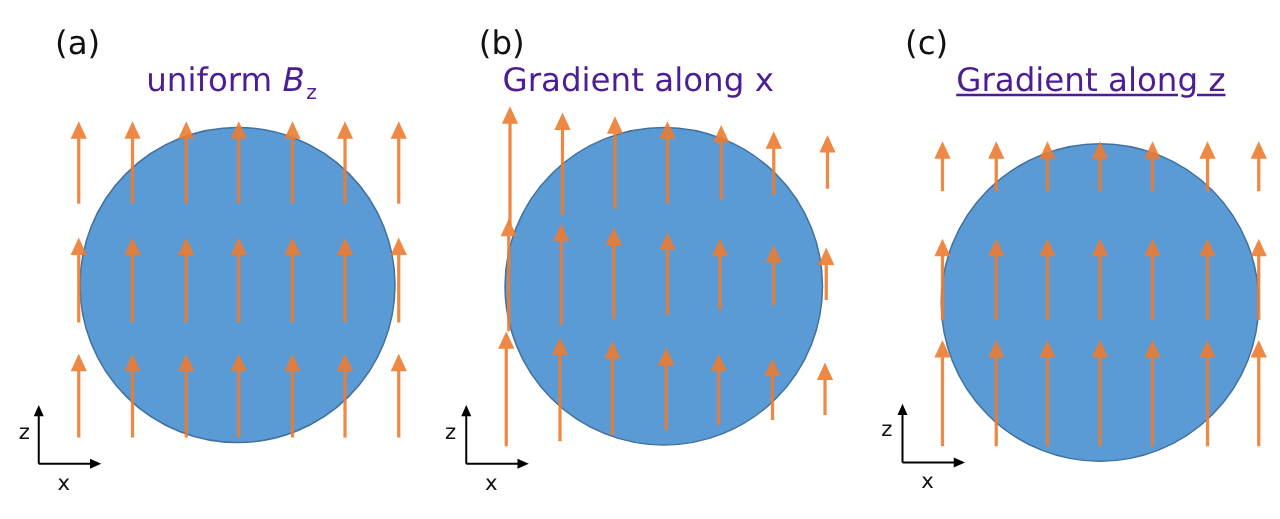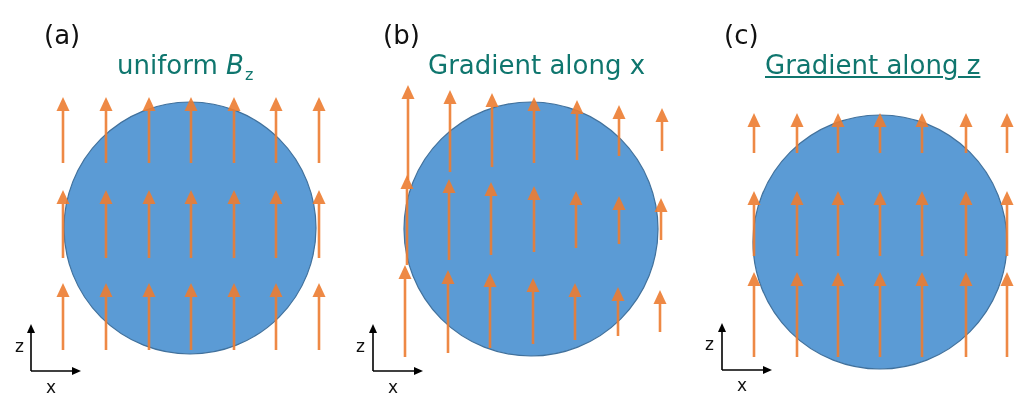--- a/index.html
+++ b/index.html
@@ -1,19 +1,19 @@
 <!DOCTYPE html>
 <html><head>
   <meta charset="utf-8">
   <style>
     html, body { margin: 0; padding: 0; background: #ffffff; }
     body { width: 1024px; height: 415px; position: relative; overflow: hidden; font-family: "DejaVu Sans", sans-serif; }
     #figure { position: absolute; left: 0; top: 0; width: 1024px; height: 415px; }
     .panel-label { position: absolute; font-size: 26px; color: #111; line-height: 1; }
-    .panel-title { position: absolute; font-size: 26px; color: #0f766e; line-height: 1; white-space: nowrap; }
+    .panel-title { position: absolute; font-size: 26px; color: #4c1d95; line-height: 1; white-space: nowrap; }
     .panel-title .b { font-style: italic; }
     .panel-title .sub { font-size: 16px; position: relative; top: 6px; margin-left: 1px; }
     .axis-label { position: absolute; font-size: 17px; color: #111; line-height: 1; }
   </style>
 </head>
 <body>
 
 <div id="figure">
   <svg id="fig-svg" width="1024" height="415" viewBox="0 0 1024 415" xmlns="http://www.w3.org/2000/svg">
       <g>
@@ -303,21 +303,21 @@
     <div class="panel-title" style="left:117px; top:52px;">
       <span>uniform </span><span class="b">B</span><span class="sub">z</span>
     </div>
     <div class="axis-label" style="left:15px; top:338px;">z</div>
     <div class="axis-label" style="left:46px; top:379px;">x</div>
   </div>
 
   
   <div>
     <div class="panel-label" style="left:383px; top:22px;">(b)</div>
-    <div class="panel-title" style="left:428px; top:52px;">Gradient along x</div>
+    <div class="panel-title" style="left:402px; top:52px;">Gradient along x</div>
     <div class="axis-label" style="left:356px; top:338px;">z</div>
     <div class="axis-label" style="left:388px; top:379px;">x</div>
   </div>
 
   
   <div>
     <div class="panel-label" style="left:724px; top:22px;">(c)</div>
     <div class="panel-title" style="left:765px; top:52px;text-decoration:underline;">Gradient along z</div>
     <div class="axis-label" style="left:705px; top:336px;">z</div>
     <div class="axis-label" style="left:737px; top:377px;">x</div>

